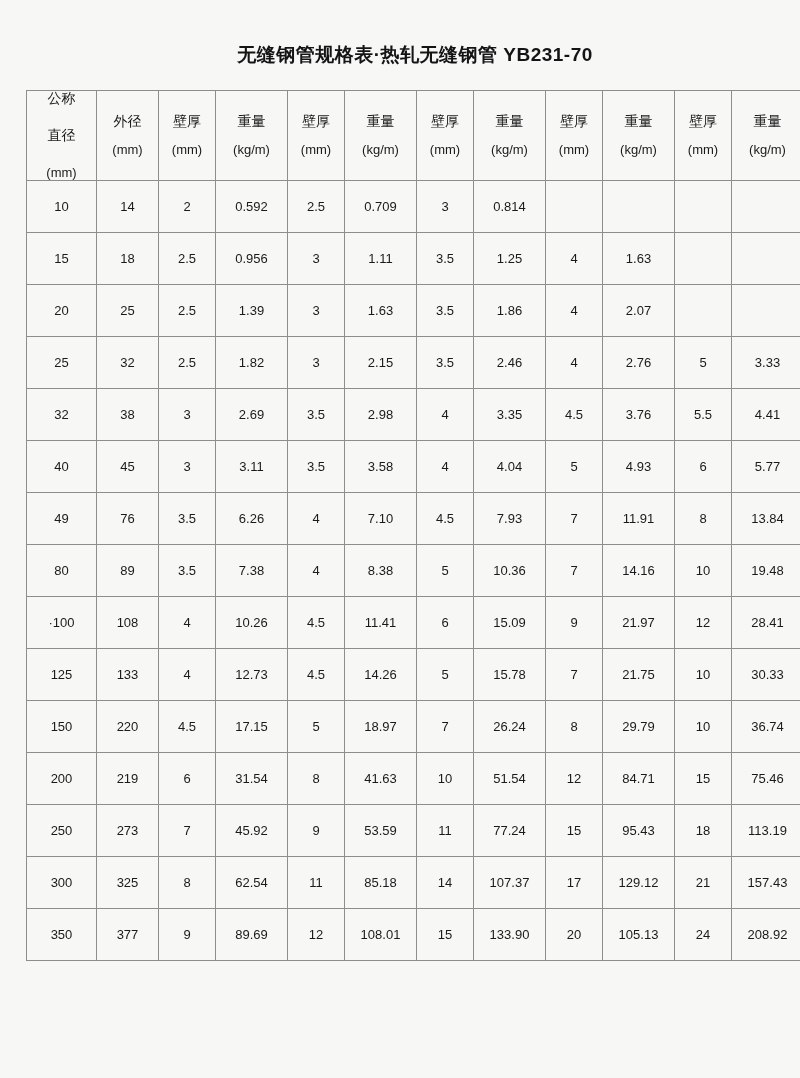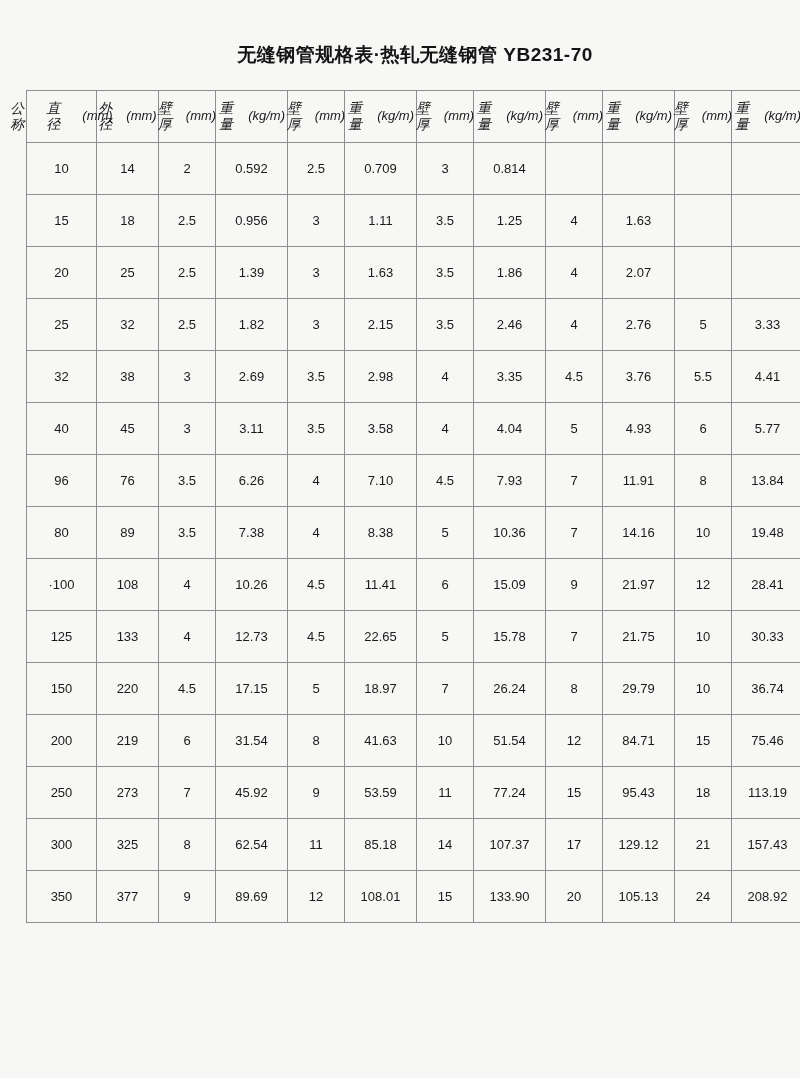--- a/index.html
+++ b/index.html
@@ -49,26 +49,25 @@
     height: 51px;
     background: #f7f7f5;
   }
   thead td {
     height: 141px;
     font-size: 13.5px;
     line-height: 1.1;
   }
   .hdr-stack {
     display: flex;
-    flex-direction: row;
+    flex-direction: column;
     justify-content: center;
     align-items: center;
     gap: 14px;
     padding: 0 2px;
-    font-style: italic;
   }
   .hdr-stack.three {
     gap: 22px;
   }
   .hdr-name {
     font-size: 14px;
   }
   .hdr-unit {
     font-size: 13px;
   }
@@ -256,21 +255,21 @@
           <td>3.5</td>
           <td>3.58</td>
           <td>4</td>
           <td>4.04</td>
           <td>5</td>
           <td>4.93</td>
           <td>6</td>
           <td>5.77</td>
         </tr>
         <tr>
-          <td>96</td>
+          <td>49</td>
           <td>76</td>
           <td>3.5</td>
           <td>6.26</td>
           <td>4</td>
           <td>7.10</td>
           <td>4.5</td>
           <td>7.93</td>
           <td>7</td>
           <td>11.91</td>
           <td>8</td>
@@ -303,21 +302,21 @@
           <td>21.97</td>
           <td>12</td>
           <td>28.41</td>
         </tr>
         <tr>
           <td>125</td>
           <td>133</td>
           <td>4</td>
           <td>12.73</td>
           <td>4.5</td>
-          <td>22.65</td>
+          <td>14.26</td>
           <td>5</td>
           <td>15.78</td>
           <td>7</td>
           <td>21.75</td>
           <td>10</td>
           <td>30.33</td>
         </tr>
         <tr>
           <td>150</td>
           <td>220</td>

